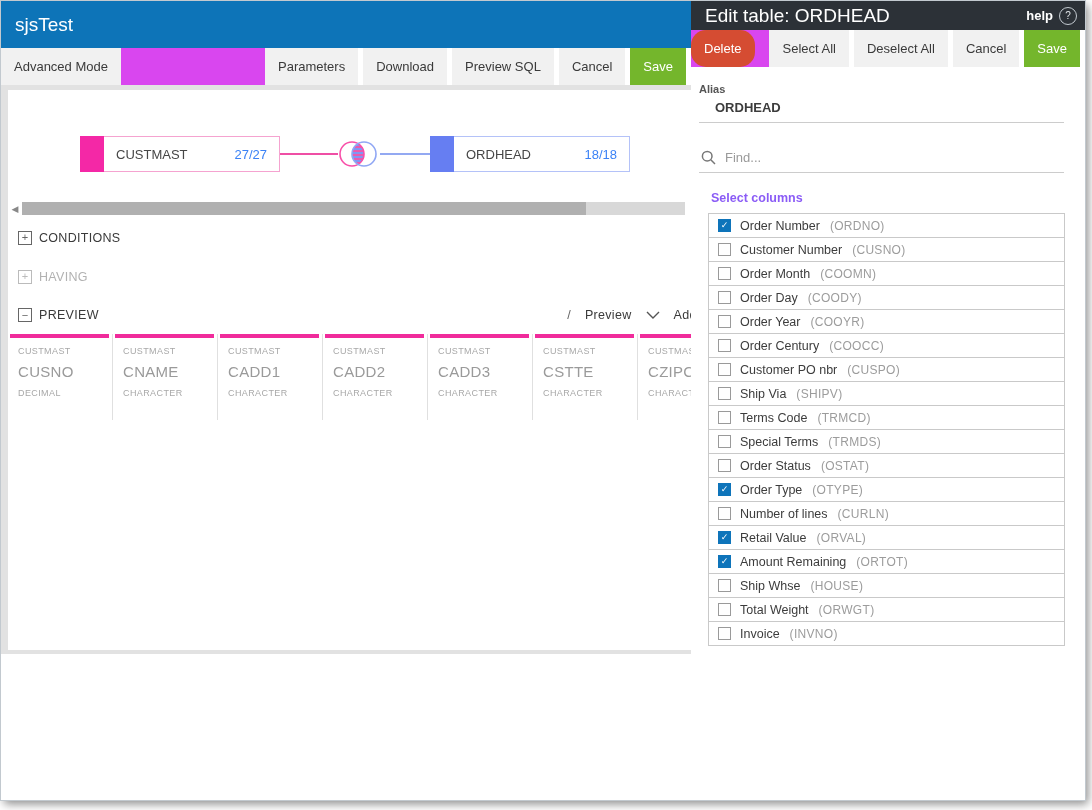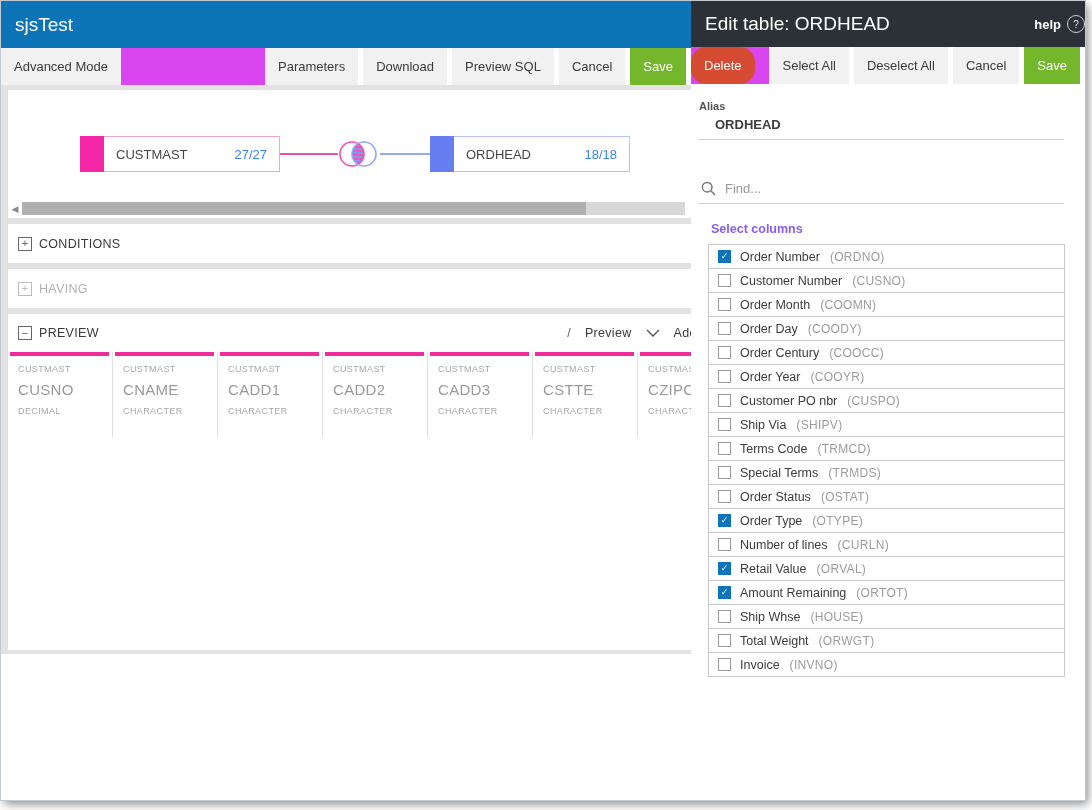--- a/index.html
+++ b/index.html
@@ -10,21 +10,21 @@
   .left-panel{width:690px;display:flex;flex-direction:column;background:#fff;overflow:hidden;}
   .lp-header{height:47px;background:#0d74b8;color:#fff;display:flex;align-items:center;padding-left:14px;
              font-size:19px;flex:0 0 auto;}
   .toolbar{height:37px;background:#d946ef;display:flex;align-items:stretch;flex:0 0 auto;font-size:13px;color:#3a3a3a;}
   .tb-btn{display:flex;align-items:center;padding:0 13px;background:#f1f1f1;cursor:pointer;white-space:nowrap;}
   .tb-btn.green{background:#74b62c;color:#fff;}
   .tb-btn.red{background:#d54c32;color:#fff;border-radius:15px;}
   .tb-spacer{flex:1;}
   .tb-gap{width:5px;background:#fff;}
   .lp-content{background:#e2e2e2;height:569px;display:flex;flex-direction:column;
-              padding:5px 0 4px 7px;gap:6px;flex:0 0 auto;box-sizing:border-box;overflow:hidden;}
+              padding:5px 0 4px 7px;flex:0 0 auto;box-sizing:border-box;overflow:hidden;}
   .card{background:#fff;position:relative;}
   .diagram-card{height:128px;flex:0 0 auto;}
   .section-card{height:39px;flex:0 0 auto;display:flex;align-items:center;padding-left:10px;
                 font-size:12.5px;color:#3a3a3a;letter-spacing:.3px;}
   .section-card.disabled{color:#b2b2b2;}
   .preview-card{flex:1 1 auto;display:flex;flex-direction:column;overflow:hidden;}
   .box-icon{width:12px;height:12px;border:1px solid #666;display:inline-flex;align-items:center;justify-content:center;
             font-size:11px;line-height:1;color:#666;margin-right:7px;flex:0 0 auto;}
   .box-icon.plus::before{content:"+";}
   .box-icon.minus::before{content:"\2212";}
@@ -60,31 +60,31 @@
   .pv-col{width:105px;flex:0 0 auto;box-sizing:border-box;border-right:1px solid #e0e0e0;position:relative;
           padding:12px 0 0 10px;}
   .pv-col::before{content:"";position:absolute;left:2px;right:3px;top:0;height:4px;background:#f02b9b;}
   .pv-table{font-size:9px;color:#a8a8a8;letter-spacing:.4px;}
   .pv-field{font-size:15px;color:#9a9a9a;margin-top:7px;letter-spacing:.3px;}
   .pv-type{font-size:9px;color:#a8a8a8;margin-top:8px;letter-spacing:.4px;}
   .pv-body{flex:1;background:#fff;}
   .lp-bottom{flex:1;background:#fff;}
   
   .right-panel{width:394px;display:flex;flex-direction:column;background:#fff;overflow:hidden;}
-  .rp-header{height:46px;background:#2c3137;color:#fff;display:flex;align-items:center;padding:0 0 0 14px;
+  .rp-header{height:29px;background:#2c3137;color:#fff;display:flex;align-items:center;padding:0 8px 0 14px;
              font-size:19px;flex:0 0 auto;}
   .rp-header .spacer{flex:1;}
   .help-label{font-size:13px;font-weight:bold;margin-right:6px;}
   .help-icon{width:16px;height:16px;border-radius:50%;border:1.5px solid #c3cad0;color:#dfe3e6;font-size:10px;
              display:inline-flex;align-items:center;justify-content:center;}
   .rp-body{flex:1;padding:0 0 0 8px;overflow:hidden;}
   .alias-label{margin-top:16px;font-size:11px;font-weight:bold;color:#555;}
   .alias-value{margin-top:5px;margin-left:16px;font-size:13px;font-weight:bold;color:#3c3c3c;padding-bottom:7px;}
   .alias-underline{border-bottom:1px solid #ccc;width:365px;}
-  .find-row{margin-top:40px;width:365px;border-bottom:1px solid #ccc;display:flex;align-items:center;
+  .find-row{margin-top:26px;width:365px;border-bottom:1px solid #ccc;display:flex;align-items:center;
             padding-bottom:6px;}
   .find-row svg{margin:0 7px 0 2px;flex:0 0 auto;}
   .find-input{border:none;outline:none;font-size:13px;color:#555;width:300px;font-family:"Liberation Sans",sans-serif;}
   .find-input::placeholder{color:#9a9a9a;opacity:1;}
   .select-columns-label{margin:18px 0 8px 12px;font-size:12.5px;font-weight:bold;color:#8b5cf6;}
   .col-list{margin-left:9px;width:357px;}
   .col-item{height:25px;box-sizing:border-box;border:1px solid #c9c9c9;display:flex;align-items:center;
             background:#fff;margin-top:-1px;cursor:pointer;}
   .col-item:first-child{margin-top:0;}
   .cb{width:13px;height:13px;box-sizing:border-box;border:1px solid #9a9a9a;background:#fff;margin:0 9px;
@@ -295,28 +295,28 @@
   </div>
 
   <div class="col-item">
     <span class="cb"></span>
     <span class="col-label">Order Day</span>
     <span class="col-code">(COODY)</span>
   </div>
 
   <div class="col-item">
     <span class="cb"></span>
+    <span class="col-label">Order Year</span>
+    <span class="col-code">(COOYR)</span>
+  </div>
+
+  <div class="col-item">
+    <span class="cb"></span>
     <span class="col-label">Order Century</span>
     <span class="col-code">(COOCC)</span>
-  </div>
-
-  <div class="col-item">
-    <span class="cb"></span>
-    <span class="col-label">Order Year</span>
-    <span class="col-code">(COOYR)</span>
   </div>
 
   <div class="col-item">
     <span class="cb"></span>
     <span class="col-label">Customer PO nbr</span>
     <span class="col-code">(CUSPO)</span>
   </div>
 
   <div class="col-item">
     <span class="cb"></span>

